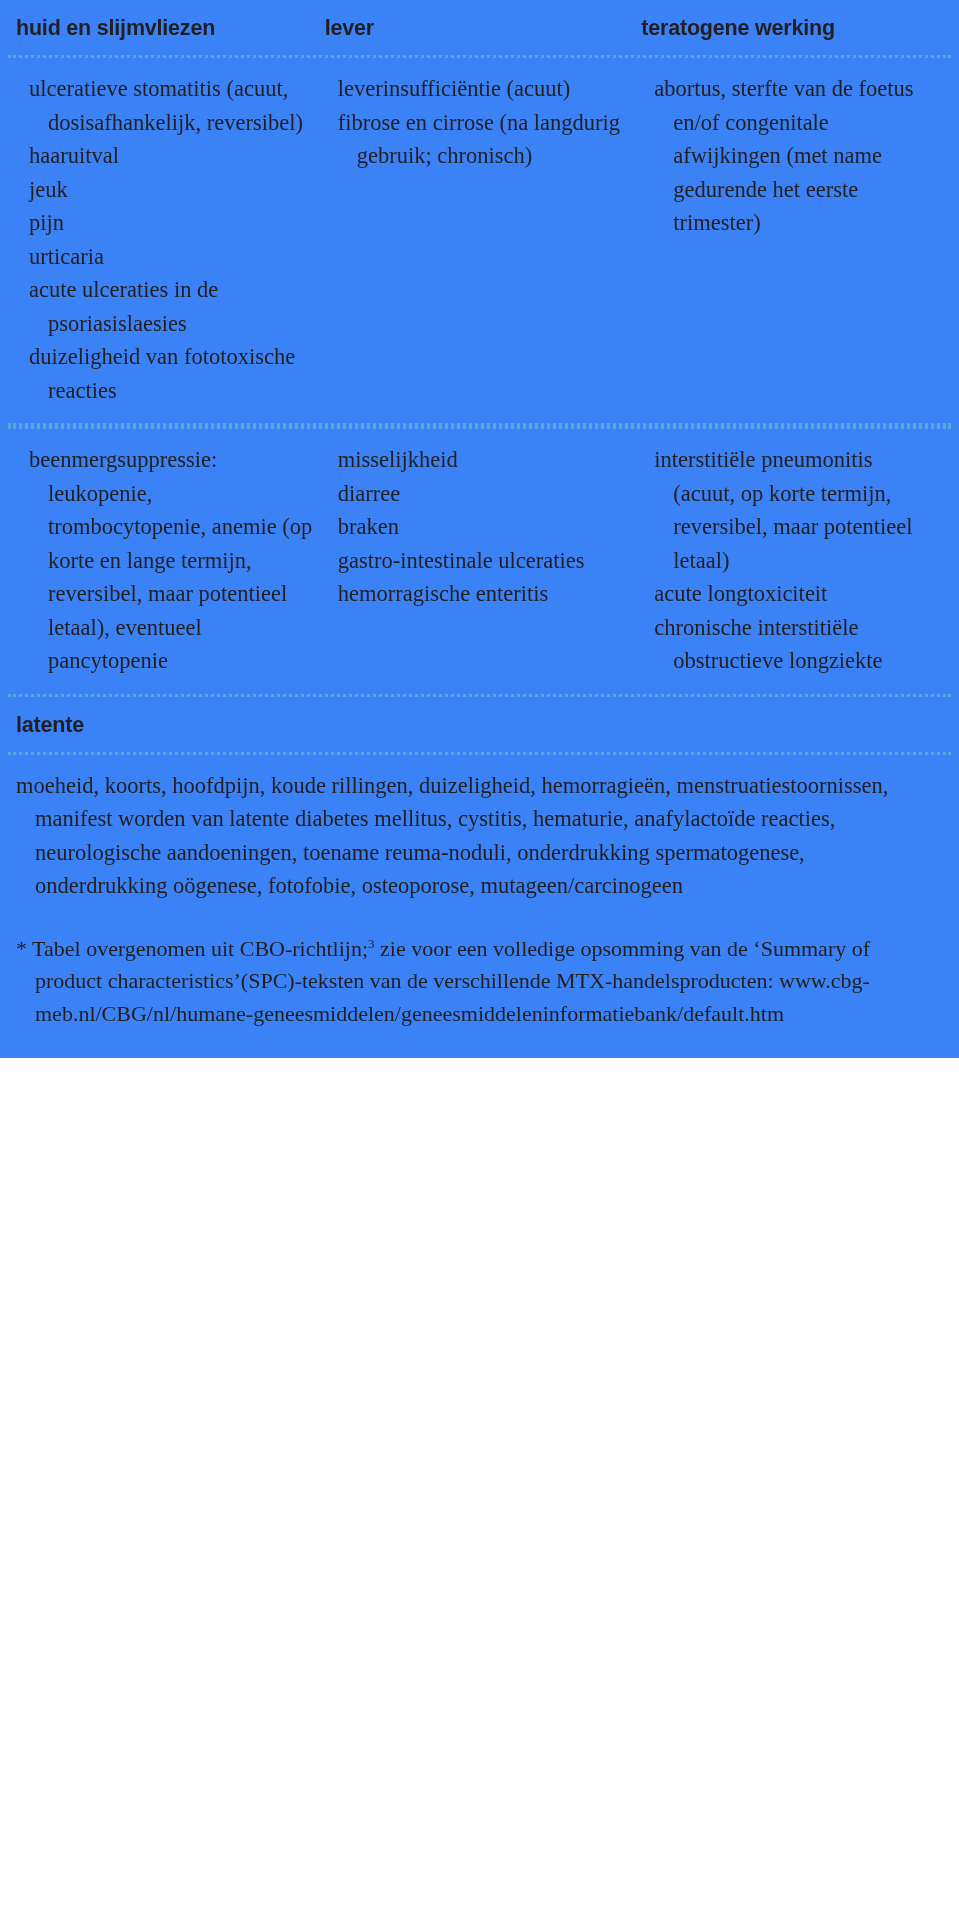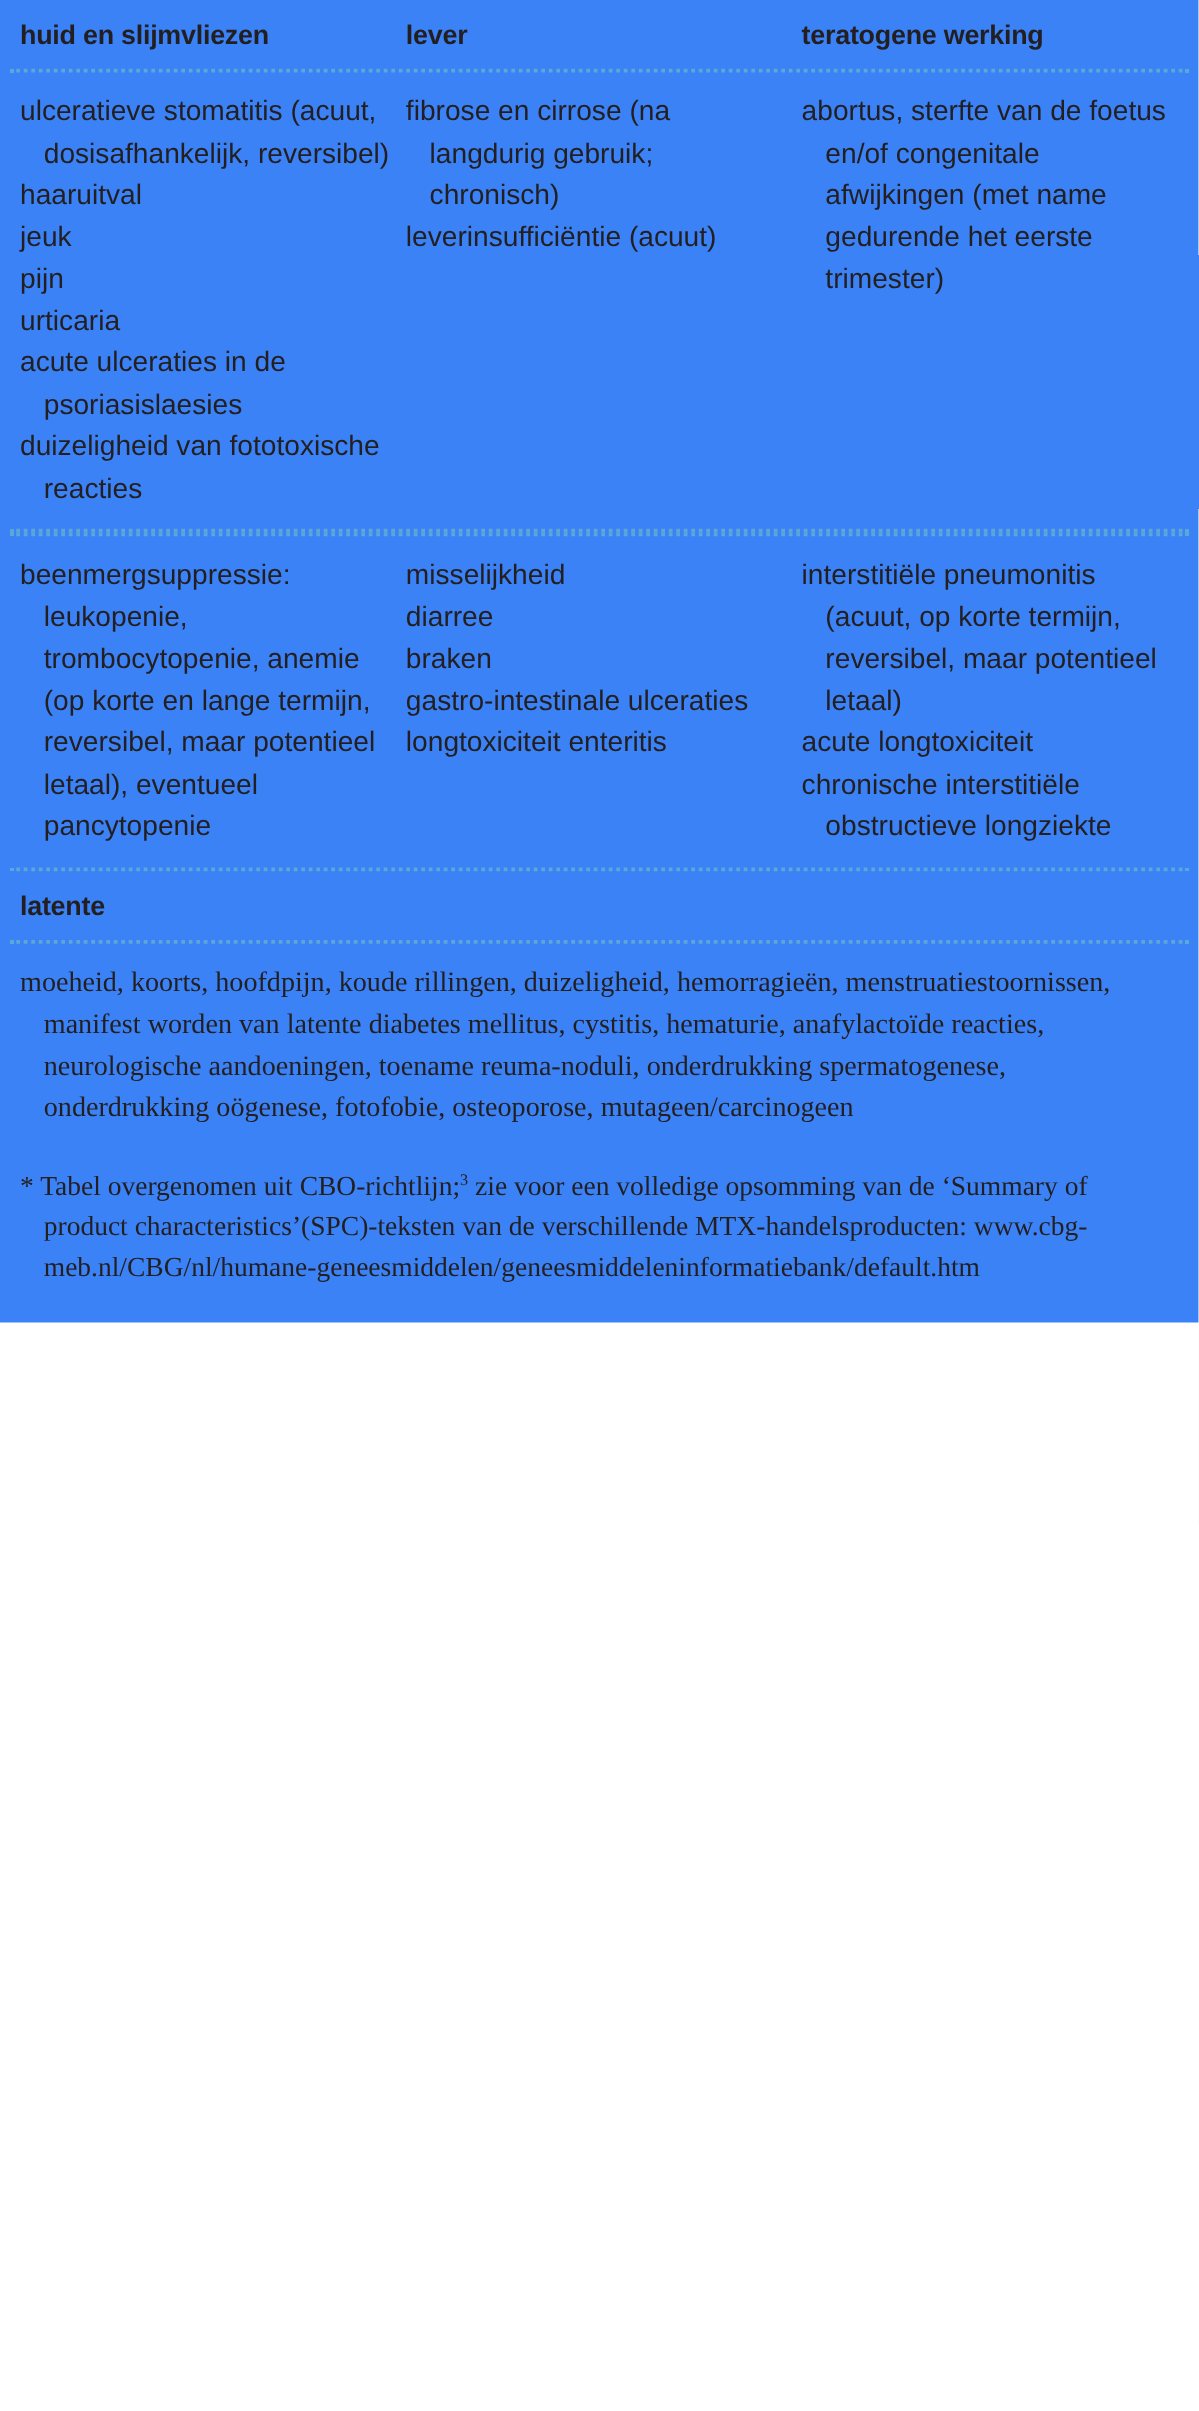--- a/index.html
+++ b/index.html
@@ -106,26 +106,27 @@
     padding-top: 14px;
     padding-bottom: 16px;
     align-items: flex-start;
   }
   .entry-list {
     margin: 0;
     padding: 0;
     list-style: none;
   }
   .entry-list li {
-    font-family: Liberation Sans, sans-serif;
+    font-family: Liberation Serif, serif;
     font-size: 22.5px;
     line-height: 33.5px;
     color: #231f20;
     padding-left: 19px;
     text-indent: -19px;
+    margin-left: 13px;
   }
 
   
   .full-row {
     padding: 14px 26px 10px 16px;
   }
   .paragraph {
     font-family: "Liberation Serif", serif;
     font-size: 22.5px;
     line-height: 33.5px;
@@ -182,22 +183,22 @@
             <li>haaruitval</li>
             <li>jeuk</li>
             <li>pijn</li>
             <li>urticaria</li>
             <li>acute ulceraties in de psoriasislaesies</li>
             <li>duizeligheid van fototoxische reacties</li>
           </ul>
         </div>
         <div class="col col-2">
           <ul class="entry-list">
+            <li>leverinsufficiëntie (acuut)</li>
             <li>fibrose en cirrose (na langdurig gebruik; chronisch)</li>
-            <li>leverinsufficiëntie (acuut)</li>
           </ul>
         </div>
         <div class="col col-3">
           <ul class="entry-list">
             <li>abortus, sterfte van de foetus en/of congenitale afwijkingen (met name gedurende het eerste trimester)</li>
           </ul>
         </div>
       </div>
     </div>
 
@@ -212,21 +213,21 @@
           <ul class="entry-list">
             <li>beenmergsuppressie: leukopenie, trombocytopenie, anemie (op korte en lange termijn, reversibel, maar potentieel letaal), eventueel pancytopenie</li>
           </ul>
         </div>
         <div class="col col-2">
           <ul class="entry-list">
             <li>misselijkheid</li>
             <li>diarree</li>
             <li>braken</li>
             <li>gastro-intestinale ulceraties</li>
-            <li>longtoxiciteit enteritis</li>
+            <li>hemorragische enteritis</li>
           </ul>
         </div>
         <div class="col col-3">
           <ul class="entry-list">
             <li>interstitiële pneumonitis (acuut, op korte termijn, reversibel, maar potentieel letaal)</li>
             <li>acute longtoxiciteit</li>
             <li>chronische interstitiële obstructieve longziekte</li>
           </ul>
         </div>
       </div>

